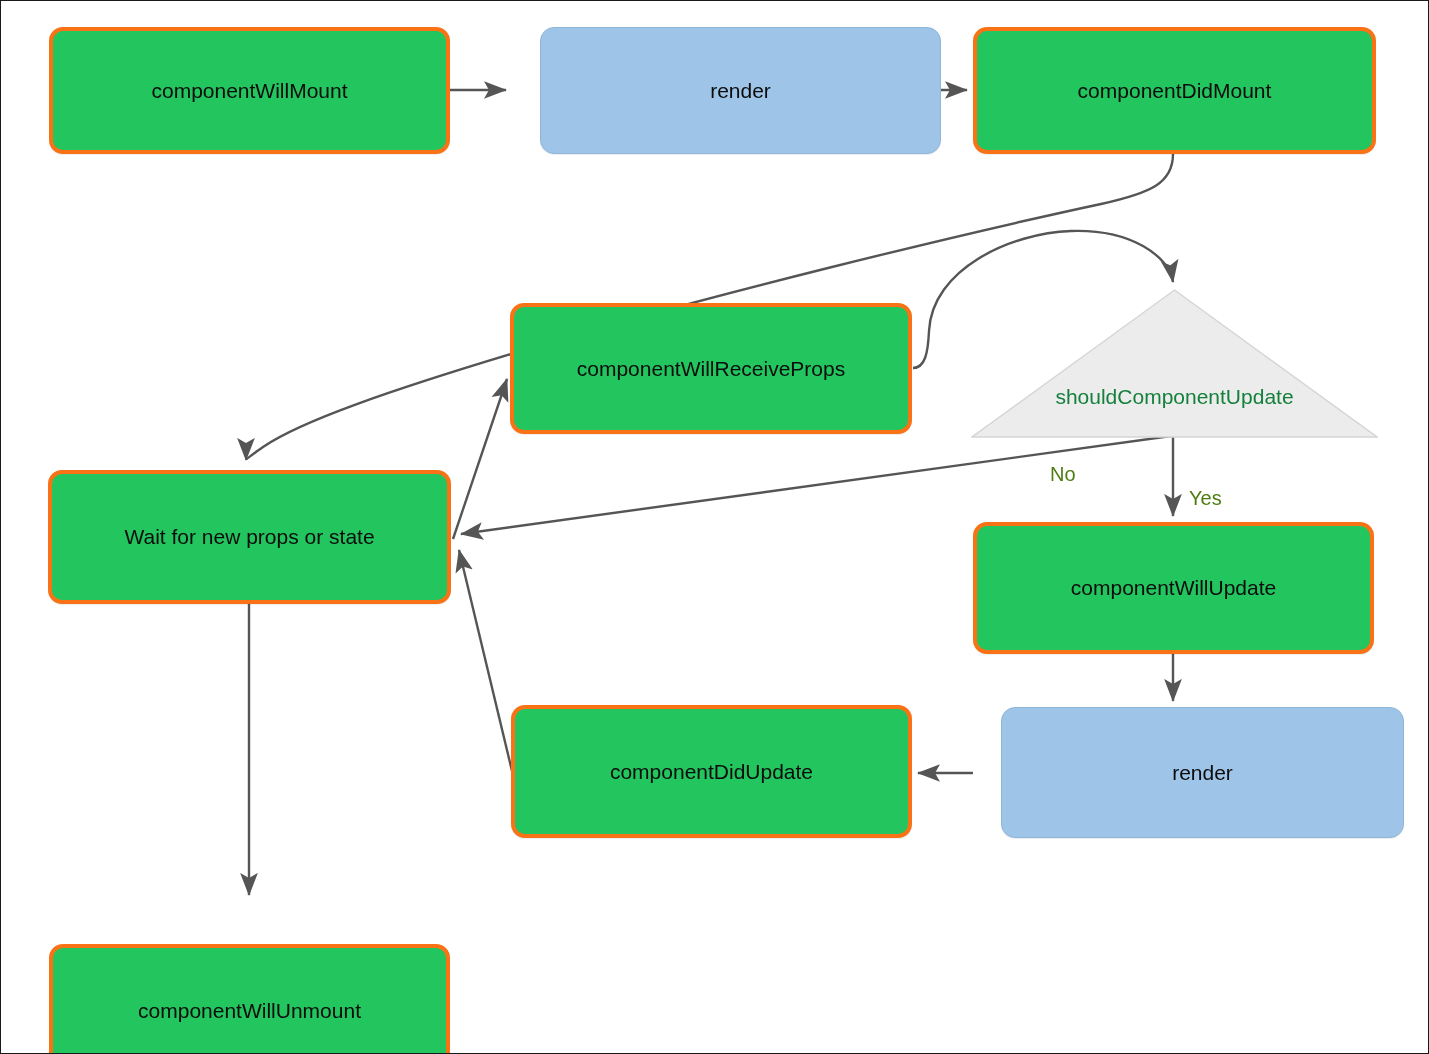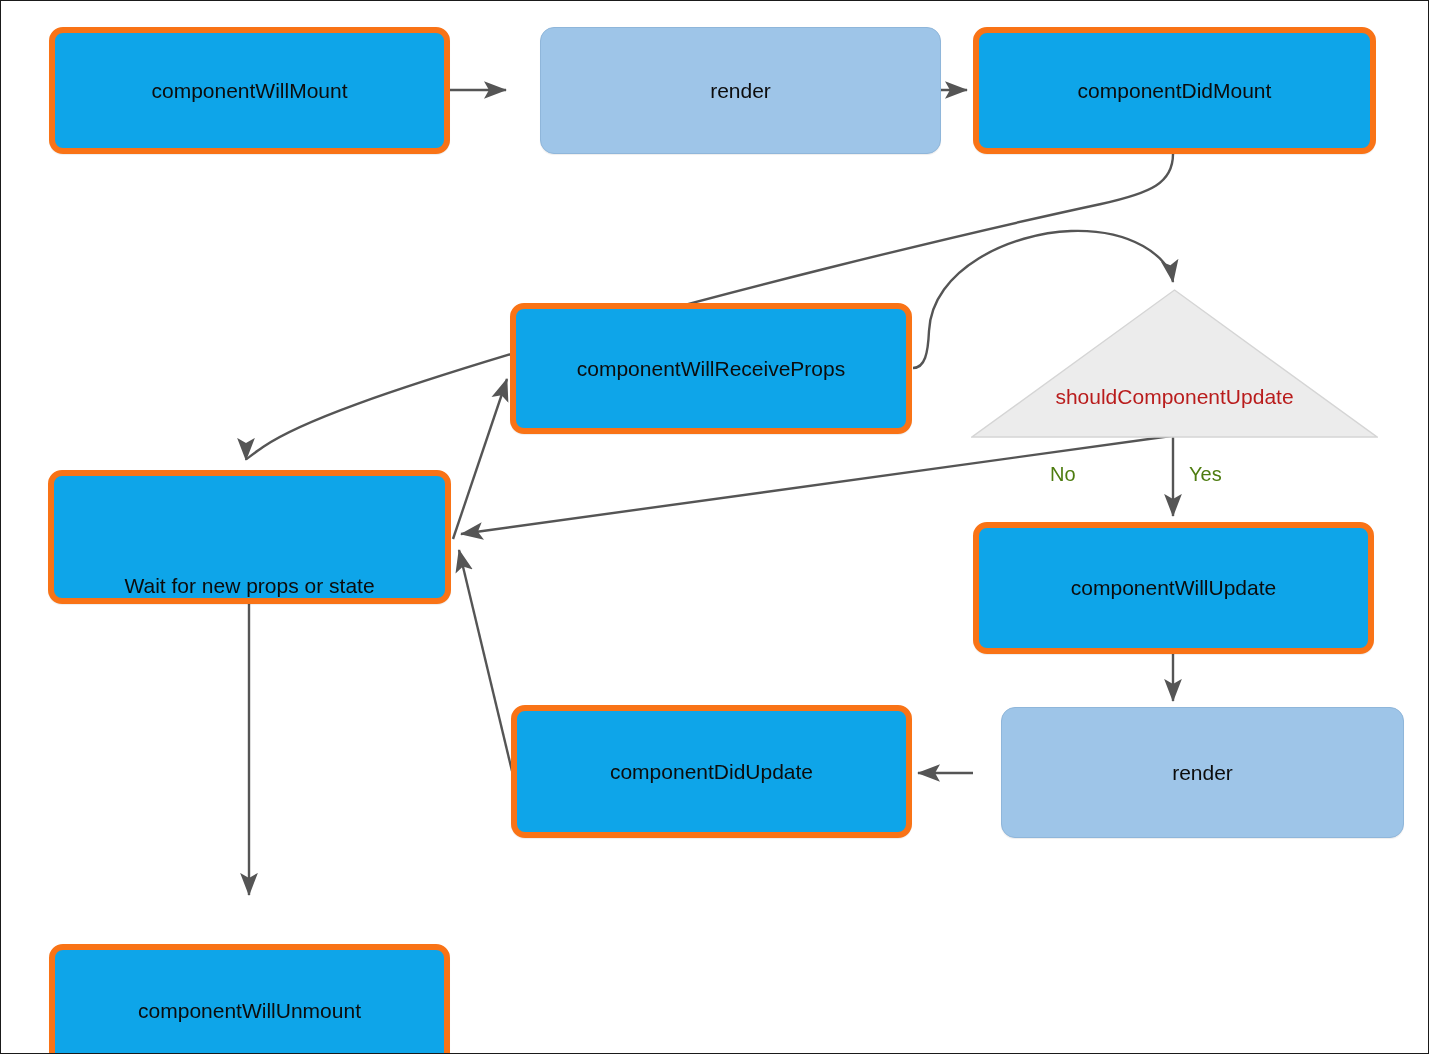--- a/index.html
+++ b/index.html
@@ -28,22 +28,22 @@
     height: 1054px;
     pointer-events: none;
   }
   .node {
     position: absolute;
     box-sizing: border-box;
     display: flex;
     align-items: center;
     justify-content: center;
     border-radius: 14px;
-    background: #0ea5e9;
-    border: 6px solid #f97316;
+    background: #22c55e;
+    border: 4px solid #f97316;
     color: #0c0c0c;
     font-size: 21px;
     font-family: "Liberation Sans", sans-serif;
     font-weight: 400;
     line-height: 1.2;
     text-align: center;
     box-shadow: 0 1px 1px rgba(0,0,0,0.07);
     z-index: 2;
   }
   .node.accent {
@@ -53,21 +53,21 @@
   }
   .decision-wrap {
     position: absolute;
     z-index: 2;
   }
   .decision-label {
     position: absolute;
     left: 0;
     width: 100%;
     text-align: center;
-    color: #b91c1c;
+    color: #15803d;
     font-size: 21px;
     font-family: "Liberation Sans", sans-serif;
     z-index: 3;
     pointer-events: none;
   }
   .edge-label {
     position: absolute;
     color: #4d7c0f;
     font-size: 20px;
     font-family: "Liberation Sans", sans-serif;
@@ -153,21 +153,21 @@
     <span>componentWillReceiveProps</span>
   </div>
 
   <div class="decision-wrap" style="left:970px; top:288px; width:407px; height:149px;">
     <svg width="407" height="149" viewBox="0 0 407 149">
       <polygon points="203.5,1 406,148 1,148" fill="#ececec" stroke="#d5d5d5" stroke-width="1.4"></polygon>
     </svg>
     <div class="decision-label" style="top:96px;">shouldComponentUpdate</div>
   </div>
 
-  <div class="node" style="left:47px; top:469px; width:403px; height:134px;align-items:flex-end;">
+  <div class="node" style="left:47px; top:469px; width:403px; height:134px;">
     <span>Wait for new props or state</span>
   </div>
 
   <div class="node" style="left:972px; top:521px; width:401px; height:132px;">
     <span>componentWillUpdate</span>
   </div>
 
   <div class="node" style="left:510px; top:704px; width:401px; height:133px;">
     <span>componentDidUpdate</span>
   </div>
@@ -175,15 +175,15 @@
   <div class="node accent" style="left:972px; top:706px; width:403px; height:131px;">
     <span>render</span>
   </div>
 
   <div class="node" style="left:48px; top:900px; width:401px; height:133px;margin-top:43px;">
     <span>componentWillUnmount</span>
   </div>
 
   <div class="edge-label" style="left:1049px; top:462px;">No</div>
 
-  <div class="edge-label" style="left:1188px; top:462px;">Yes</div>
+  <div class="edge-label" style="left:1188px; top:486px;">Yes</div>
 
 </div>
 
 </body></html>

